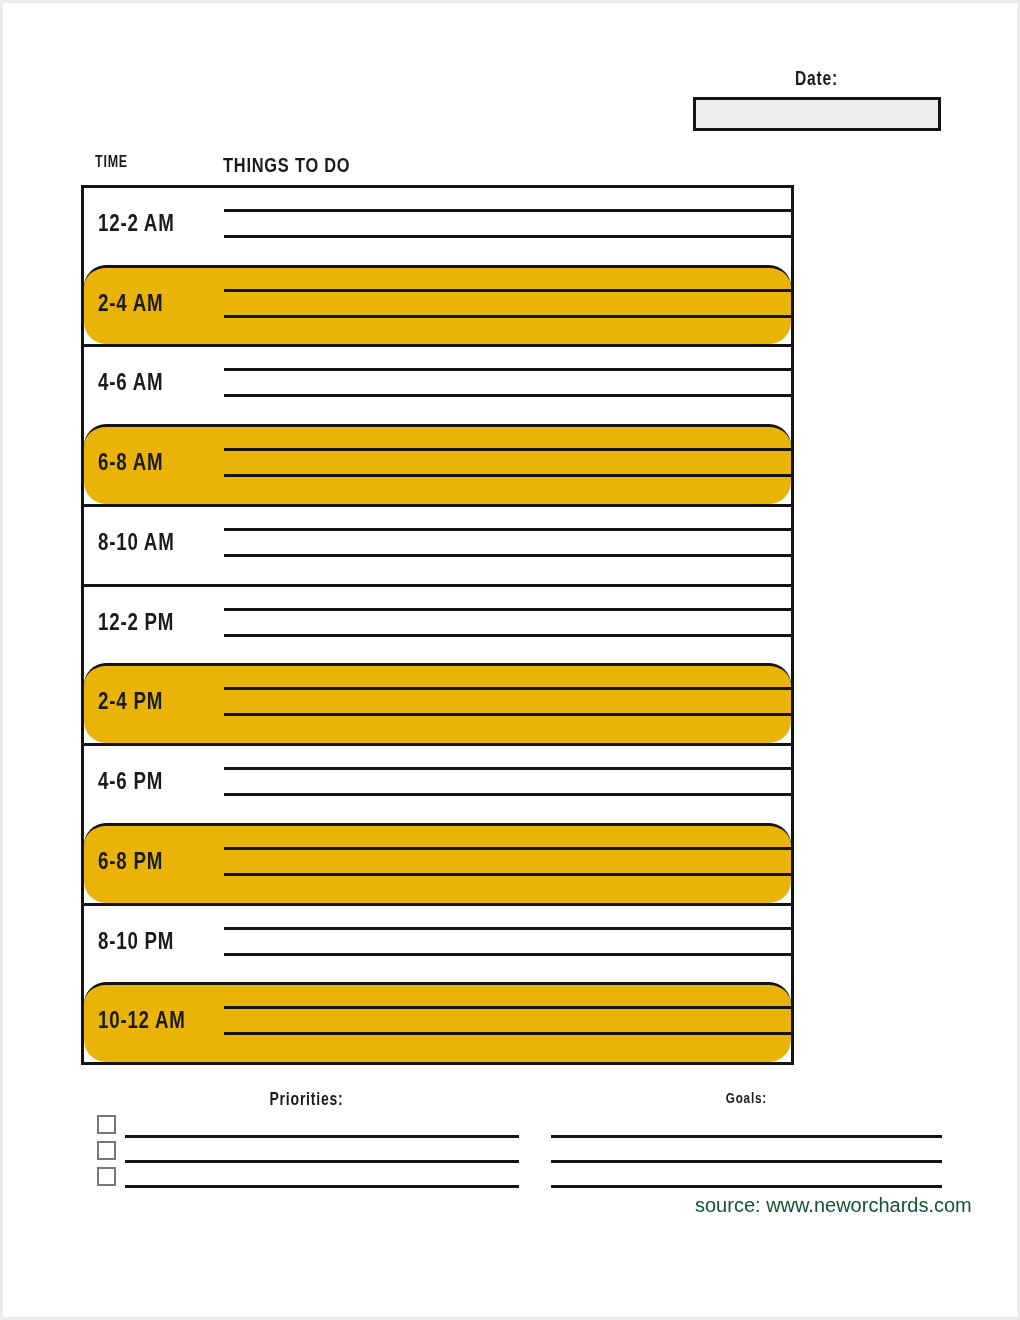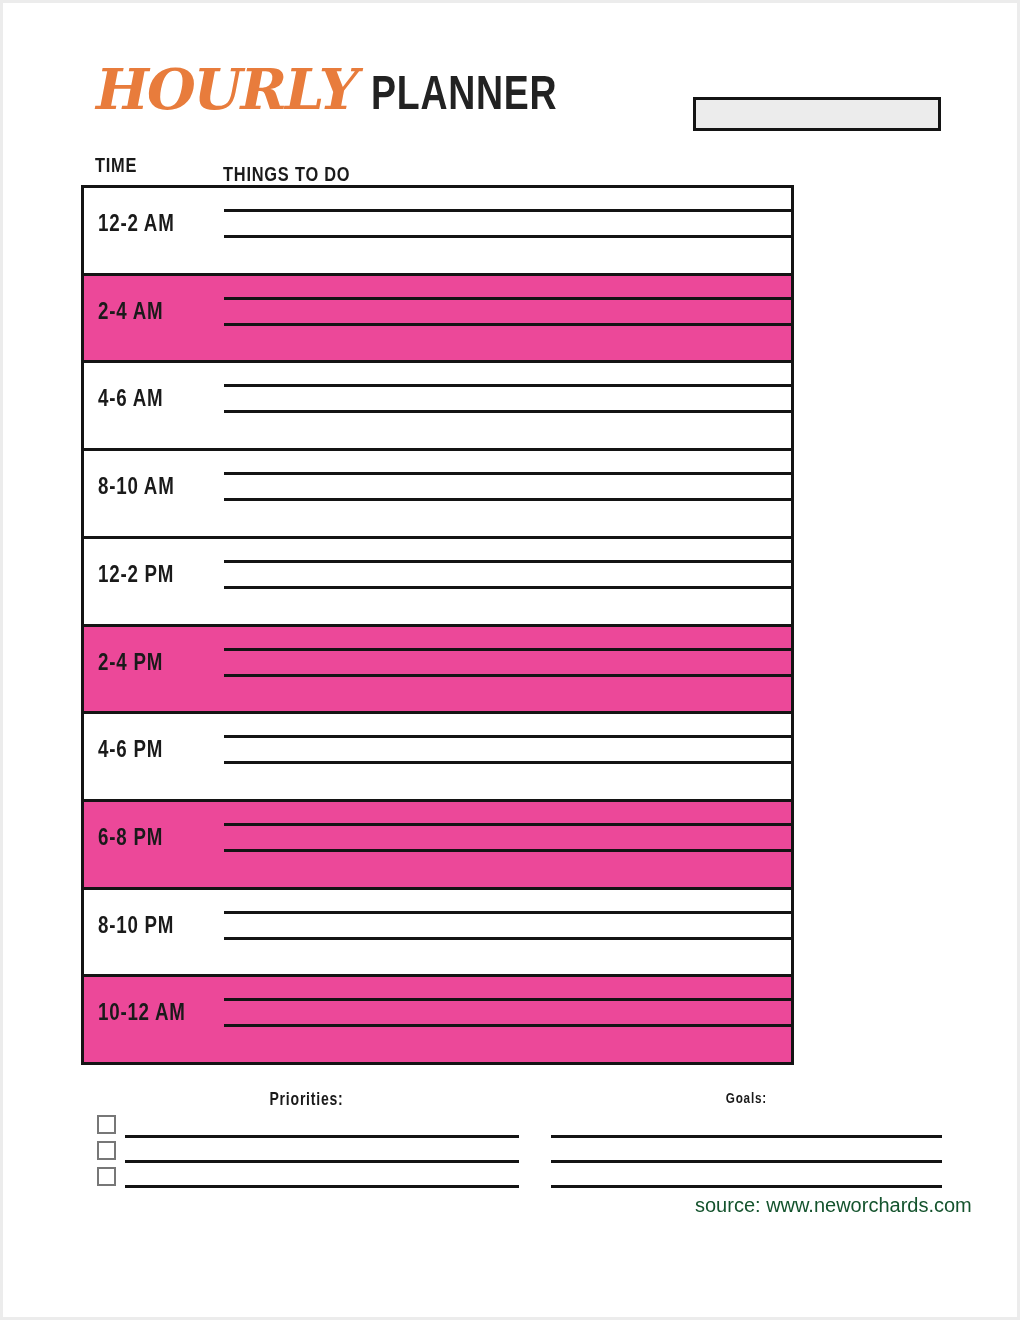--- a/index.html
+++ b/index.html
@@ -49,32 +49,32 @@
   .date-label{
     position:absolute;left:690px;top:64px;width:248px;
     text-align:center;font-size:20px;
   }
   .date-box{
     position:absolute;left:690px;top:94px;width:248px;height:34px;
     background:#ececec;border:3px solid #141414;box-sizing:border-box;
   }
 
   
-  .col-time{position:absolute;left:92px;top:150px;font-size:21px;}
-  .col-todo{position:absolute;left:220px;top:159px;font-size:21px;}
+  .col-time{position:absolute;left:92px;top:150px;font-size:16px;}
+  .col-todo{position:absolute;left:220px;top:150px;font-size:21px;}
 
   
   .table{
     position:absolute;left:78px;top:182px;width:713px;height:880px;
     border:3px solid #141414;box-sizing:border-box;
     display:flex;flex-direction:column;
   }
   .row{flex:1;position:relative;background:#ffffff;}
   .row + .row{border-top:3px solid #141414;}
-  .row.alt{background:#ec4899;}
+  .row.alt{background:#eab308;border-radius:22px;}
   .time-label{
     position:absolute;left:14px;top:23px;
     font-size:24px;line-height:1;
   }
   .wline{
     position:absolute;left:140px;right:0;height:3px;background:#141414;
   }
   .wline.l1{top:21px;}
   .wline.l2{top:47px;}
 
@@ -101,43 +101,45 @@
     position:absolute;left:692px;top:1191px;
     font-size:20px;color:#5e97d8;
     font-family:"Liberation Sans",sans-serif;
   }
 </style>
 </head>
 <body>
 
 <div class="page">
 
-  <div class="title-wrap">
-    <span class="title-script" style="color: rgb(232, 124, 60);">HOURLY</span>
-    <span class="title-rest"><span class="cond">PLANNER</span></span>
-  </div>
 
+  <div class="date-label"><span class="cond-center">Date:</span></div>
   <div class="date-box"></div>
 
   <div class="col-time"><span class="cond">TIME</span></div>
   <div class="col-todo"><span class="cond">THINGS TO DO</span></div>
 
   <div class="table" id="planner-table">
       <div class="row">
         <span class="time-label cond">12-2 AM</span>
         <div class="wline l1"></div>
         <div class="wline l2"></div>
       </div>
       <div class="row alt">
         <span class="time-label cond">2-4 AM</span>
         <div class="wline l1"></div>
         <div class="wline l2"></div>
       </div>
       <div class="row">
         <span class="time-label cond">4-6 AM</span>
+        <div class="wline l1"></div>
+        <div class="wline l2"></div>
+      </div>
+      <div class="row alt">
+        <span class="time-label cond">6-8 AM</span>
         <div class="wline l1"></div>
         <div class="wline l2"></div>
       </div>
       <div class="row">
         <span class="time-label cond">8-10 AM</span>
         <div class="wline l1"></div>
         <div class="wline l2"></div>
       </div>
       <div class="row">
         <span class="time-label cond">12-2 PM</span>

